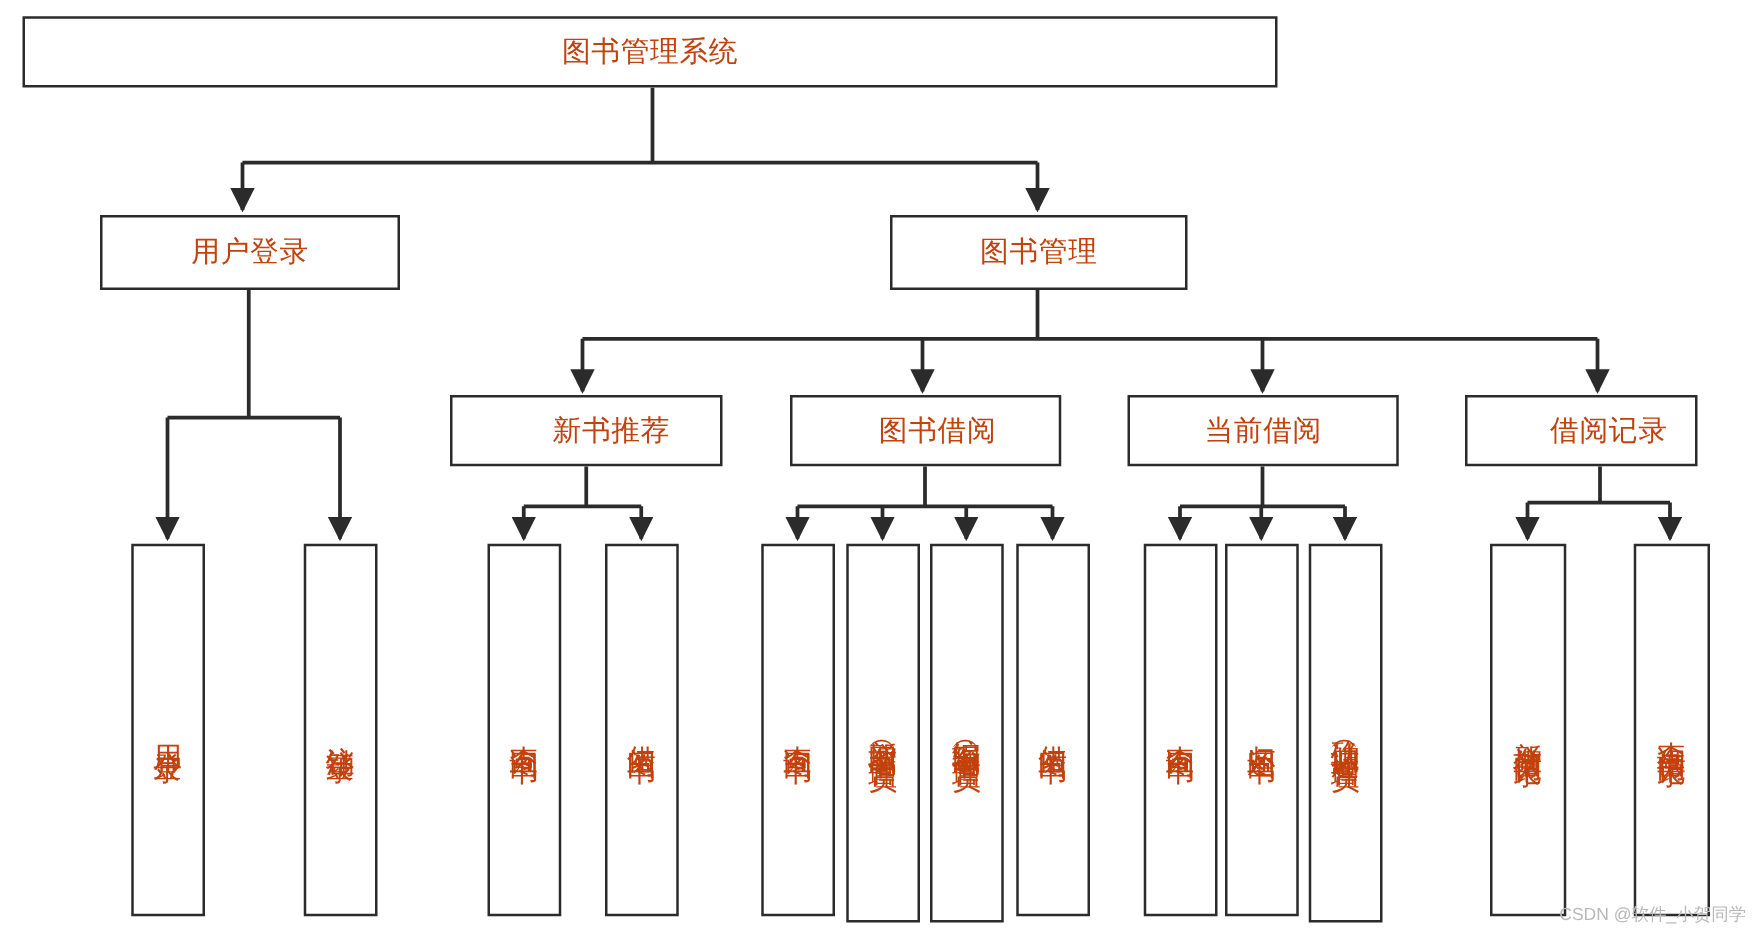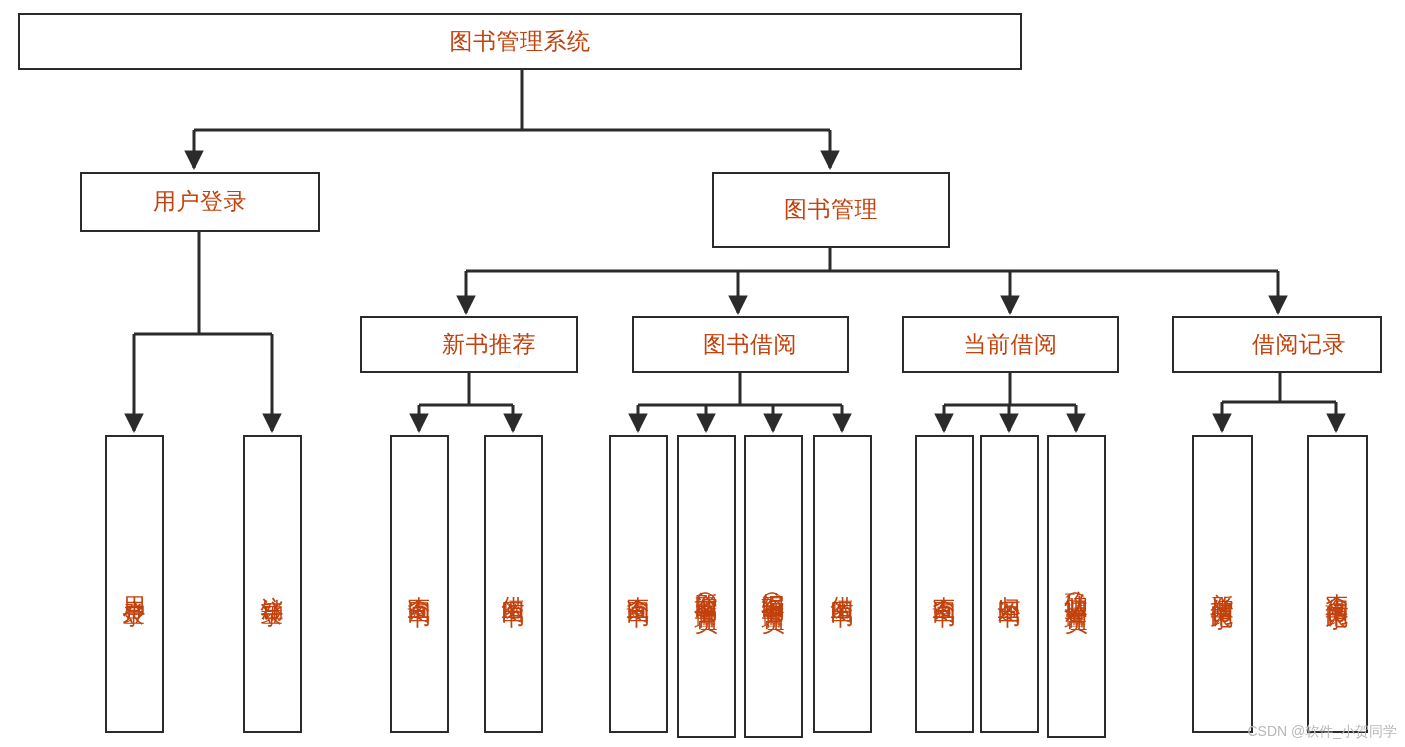--- a/index.html
+++ b/index.html
@@ -122,37 +122,37 @@
   </svg>
 
   <div class="node horiz" style="left:18px; top:13px; width:1004px; height:57px;">
     <span class="label">图书管理系统</span>
   </div>
 
   <div class="node horiz" style="left:80px; top:172px; width:240px; height:60px;">
     <span class="label">用户登录</span>
   </div>
 
-  <div class="node horiz" style="left:712px; top:172px; width:238px; height:76px;">
+  <div class="node horiz" style="left:712px; top:172px; width:238px; height:60px;">
     <span class="label">图书管理</span>
   </div>
 
   <div class="node horiz" style="left:360px; top:316px; width:218px; height:57px;padding-left:40px;">
     <span class="label">新书推荐</span>
   </div>
 
   <div class="node horiz" style="left:632px; top:316px; width:217px; height:57px;padding-left:19px;">
     <span class="label">图书借阅</span>
   </div>
 
   <div class="node horiz" style="left:902px; top:316px; width:217px; height:57px;">
     <span class="label">当前借阅</span>
   </div>
 
-  <div class="node horiz" style="left:1172px; top:316px; width:210px; height:57px;padding-left:44px;">
+  <div class="node horiz" style="left:1172px; top:316px; width:186px; height:57px;padding-left:44px;">
     <span class="label">借阅记录</span>
   </div>
 
   <div class="node vert" style="left:105px; top:435px; width:59px; height:298px;">
     <span class="label">用户登录</span>
   </div>
 
   <div class="node vert" style="left:243px; top:435px; width:59px; height:298px;">
     <span class="label">注销登录</span>
   </div>

